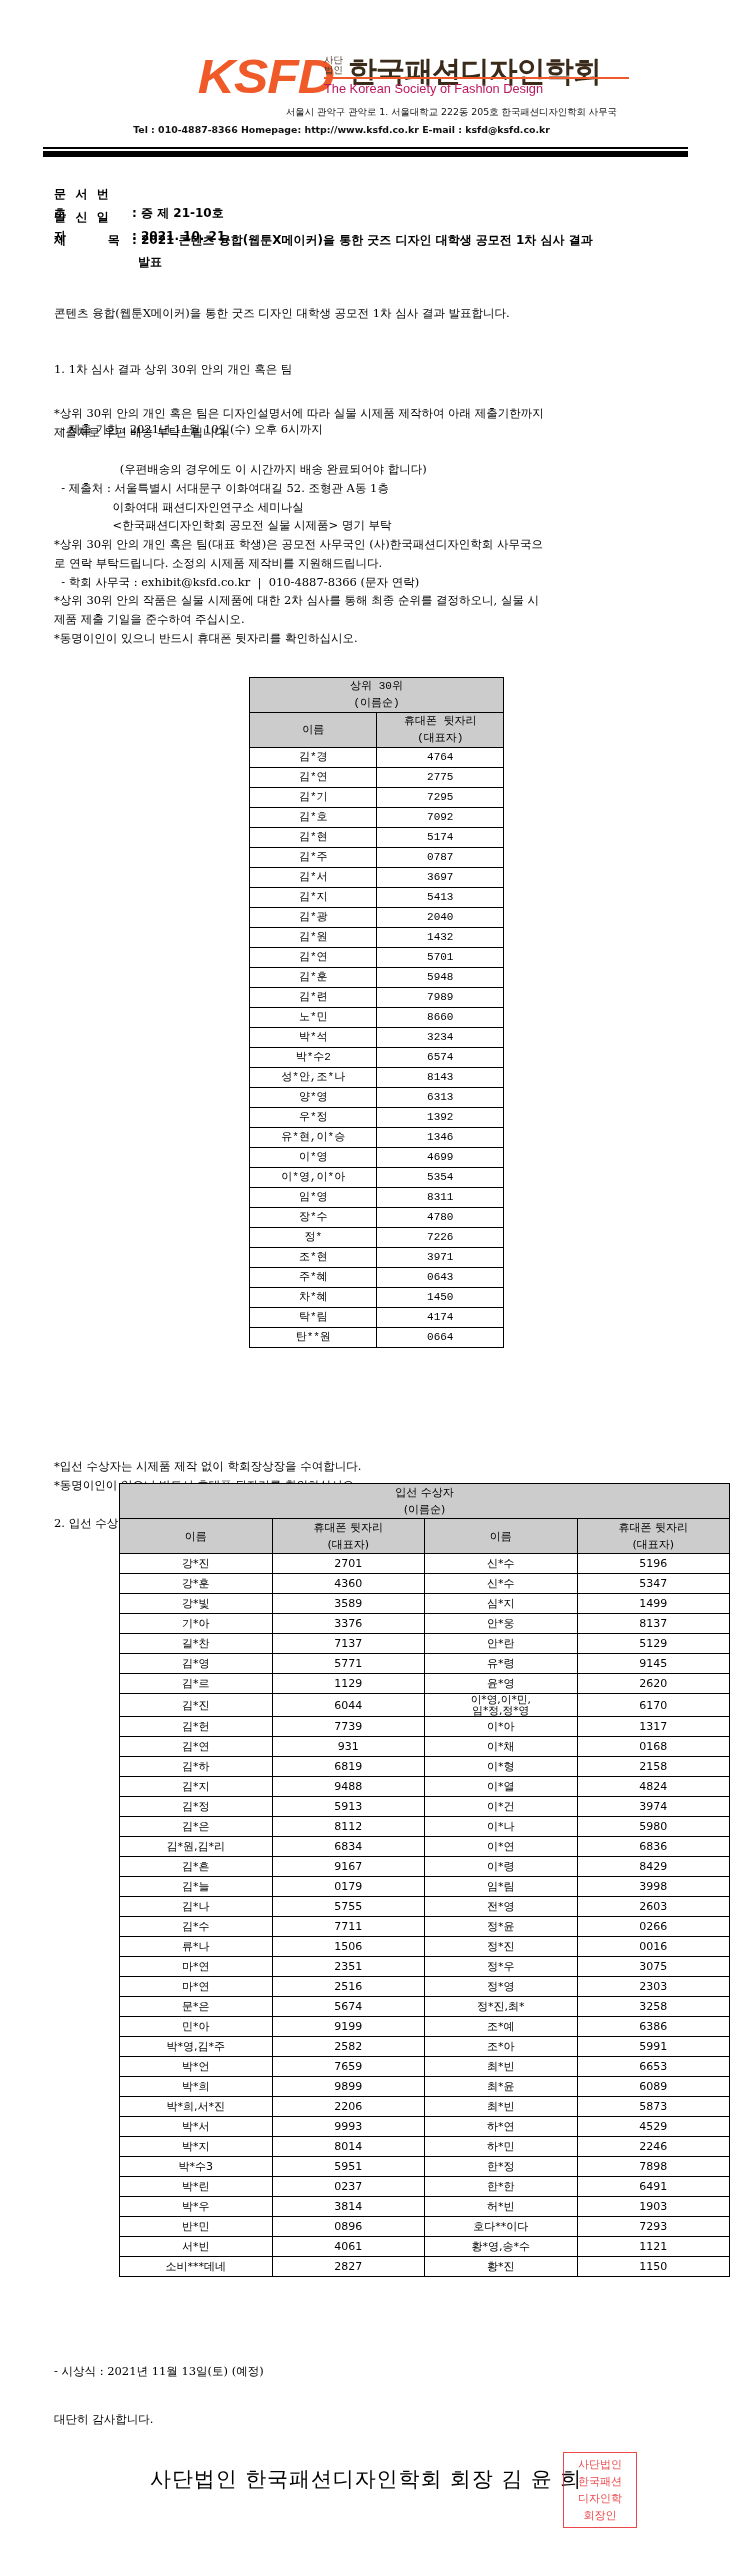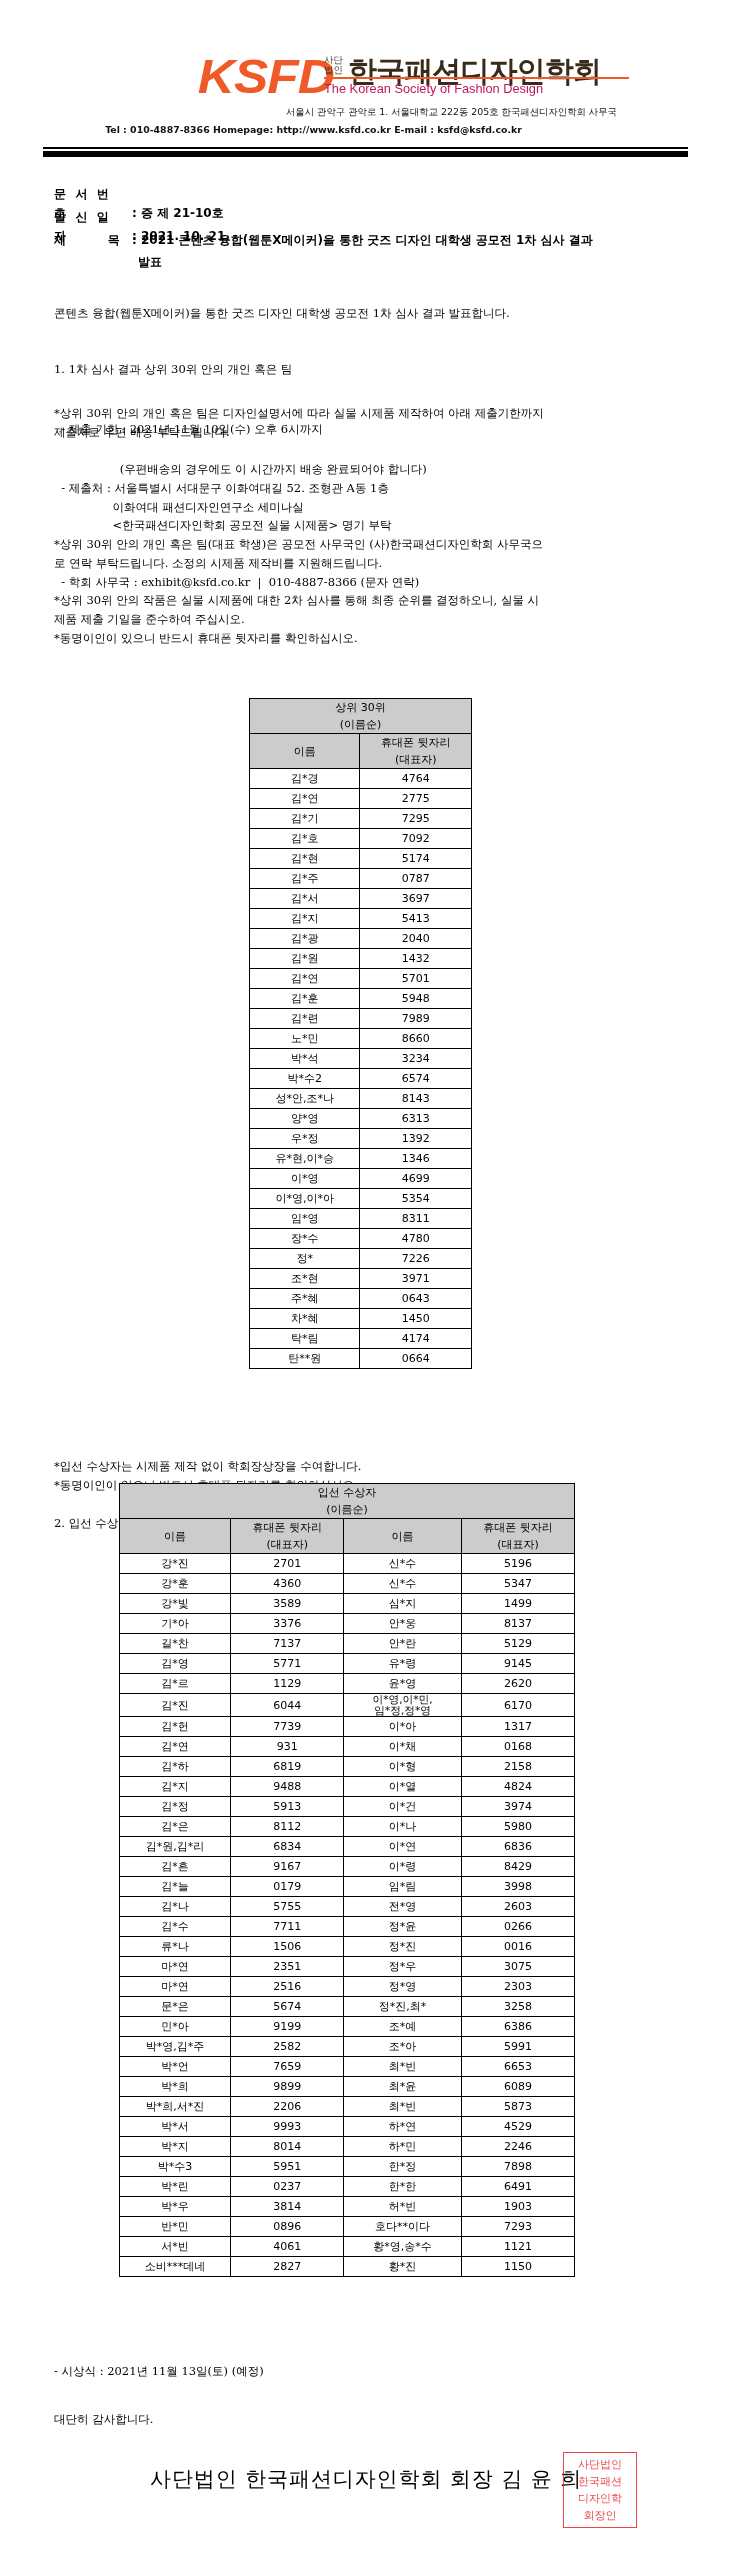--- a/index.html
+++ b/index.html
@@ -6,39 +6,39 @@
   body { width: 741px; height: 2576px; position: relative; color: #000; font-family: "DejaVu Serif", "Liberation Serif", serif; overflow: hidden; }
   .abs { position: absolute; }
 
   
   .logo-ksfd { left: 201px; top: 51px; font-family: "Liberation Sans", sans-serif; font-weight: bold; font-style: italic; font-size: 49px; color: #f05a28; letter-spacing: -0.9px; line-height: 51px; transform: scaleX(1.05); }
   .logo-small { left: 324px; top: 55px; font-family: "Liberation Sans", sans-serif; font-size: 9.4px; line-height: 10.2px; color: #4a3a2a; width: 19px; }
   .logo-kr { left: 348px; top: 53px; font-family: "DejaVu Sans", sans-serif; font-weight: bold; font-size: 29px; line-height: 37px; color: #3a2a1a; letter-spacing: -0.9px; }
   .logo-rule { left: 324px; top: 77px; width: 305px; height: 1.7px; background: #f05a28; }
   .logo-en { left: 324px; top: 81px; font-family: "Liberation Sans", sans-serif; font-size: 12.8px; color: #be185d; }
   .addr { left: 0; width: 617px; text-align: right; top: 106px; font-family: "DejaVu Sans", sans-serif; font-size: 9.4px; color: #111; }
-  .contact { left: 0; width: 627px; text-align: center; top: 124px; font-family: "DejaVu Sans", sans-serif; font-size: 9.4px; font-weight: bold; color: #111; }
+  .contact { left: 0; width: 627px; text-align: center; top: 124px; font-family: "DejaVu Sans", sans-serif; font-size: 9.4px; font-weight: bold; color: #111; padding-left: 28px; }
   .rule-thin { left: 43px; top: 147px; width: 645px; height: 1.7px; background: #000; }
   .rule-thick { left: 43px; top: 151px; width: 645px; height: 6px; background: #000; }
 
   
   .meta { left: 54px; font-family: "DejaVu Sans", sans-serif; font-weight: bold; font-size: 12px; line-height: 19px; }
   .meta .lbl { display: inline-block; width: 78px; letter-spacing: 2.6px; }
   .meta-row2 { left: 138px; font-family: "DejaVu Sans", sans-serif; font-weight: bold; font-size: 12px; }
 
   .body-text { left: 54px; width: 656px; font-size: 11.5px; line-height: 19px; white-space: pre-wrap; letter-spacing: 0px; }
 
   
   table { border-collapse: collapse; font-family: "DejaVu Sans", sans-serif; font-size: 11px; }
   td, th { border: 0.9px solid #000; text-align: center; padding: 0; height: 19px; line-height: 19px; font-weight: normal; }
   th { background: #cccccc; line-height: 17px; }
-  .t1 { left: 249px; top: 698px; width: 223px; }
+  .t1 { left: 249px; top: 677px; width: 255px; font-family: Liberation Mono, monospace; }
   .t1 col.c1 { width: 128px; }
   .t1 col.c2 { width: 127px; }
-  .t2 { left: 119px; top: 1491px; width: 456px; }
+  .t2 { left: 119px; top: 1491px; width: 611px; }
   .t2 col { width: 128px; }
   .t2 td.multi { line-height: 11px; font-size: 10.7px; }
 
   .signature { left: 106px; top: 2465px; font-family: "DejaVu Sans", sans-serif; font-size: 21px; letter-spacing: 0.9px; margin-left: 44px; }
   .seal { left: 563px; top: 2452px; width: 74px; height: 76px; border: 1.7px solid #e8262a; box-sizing: border-box; color: #e8262a; font-family: "DejaVu Sans", sans-serif; font-size: 11px; line-height: 17px; text-align: center; padding-top: 2.6px; opacity: 0.85; }
 </style>
 </head>
 <body>
 
 <div class="abs logo-ksfd">KSFD</div>

